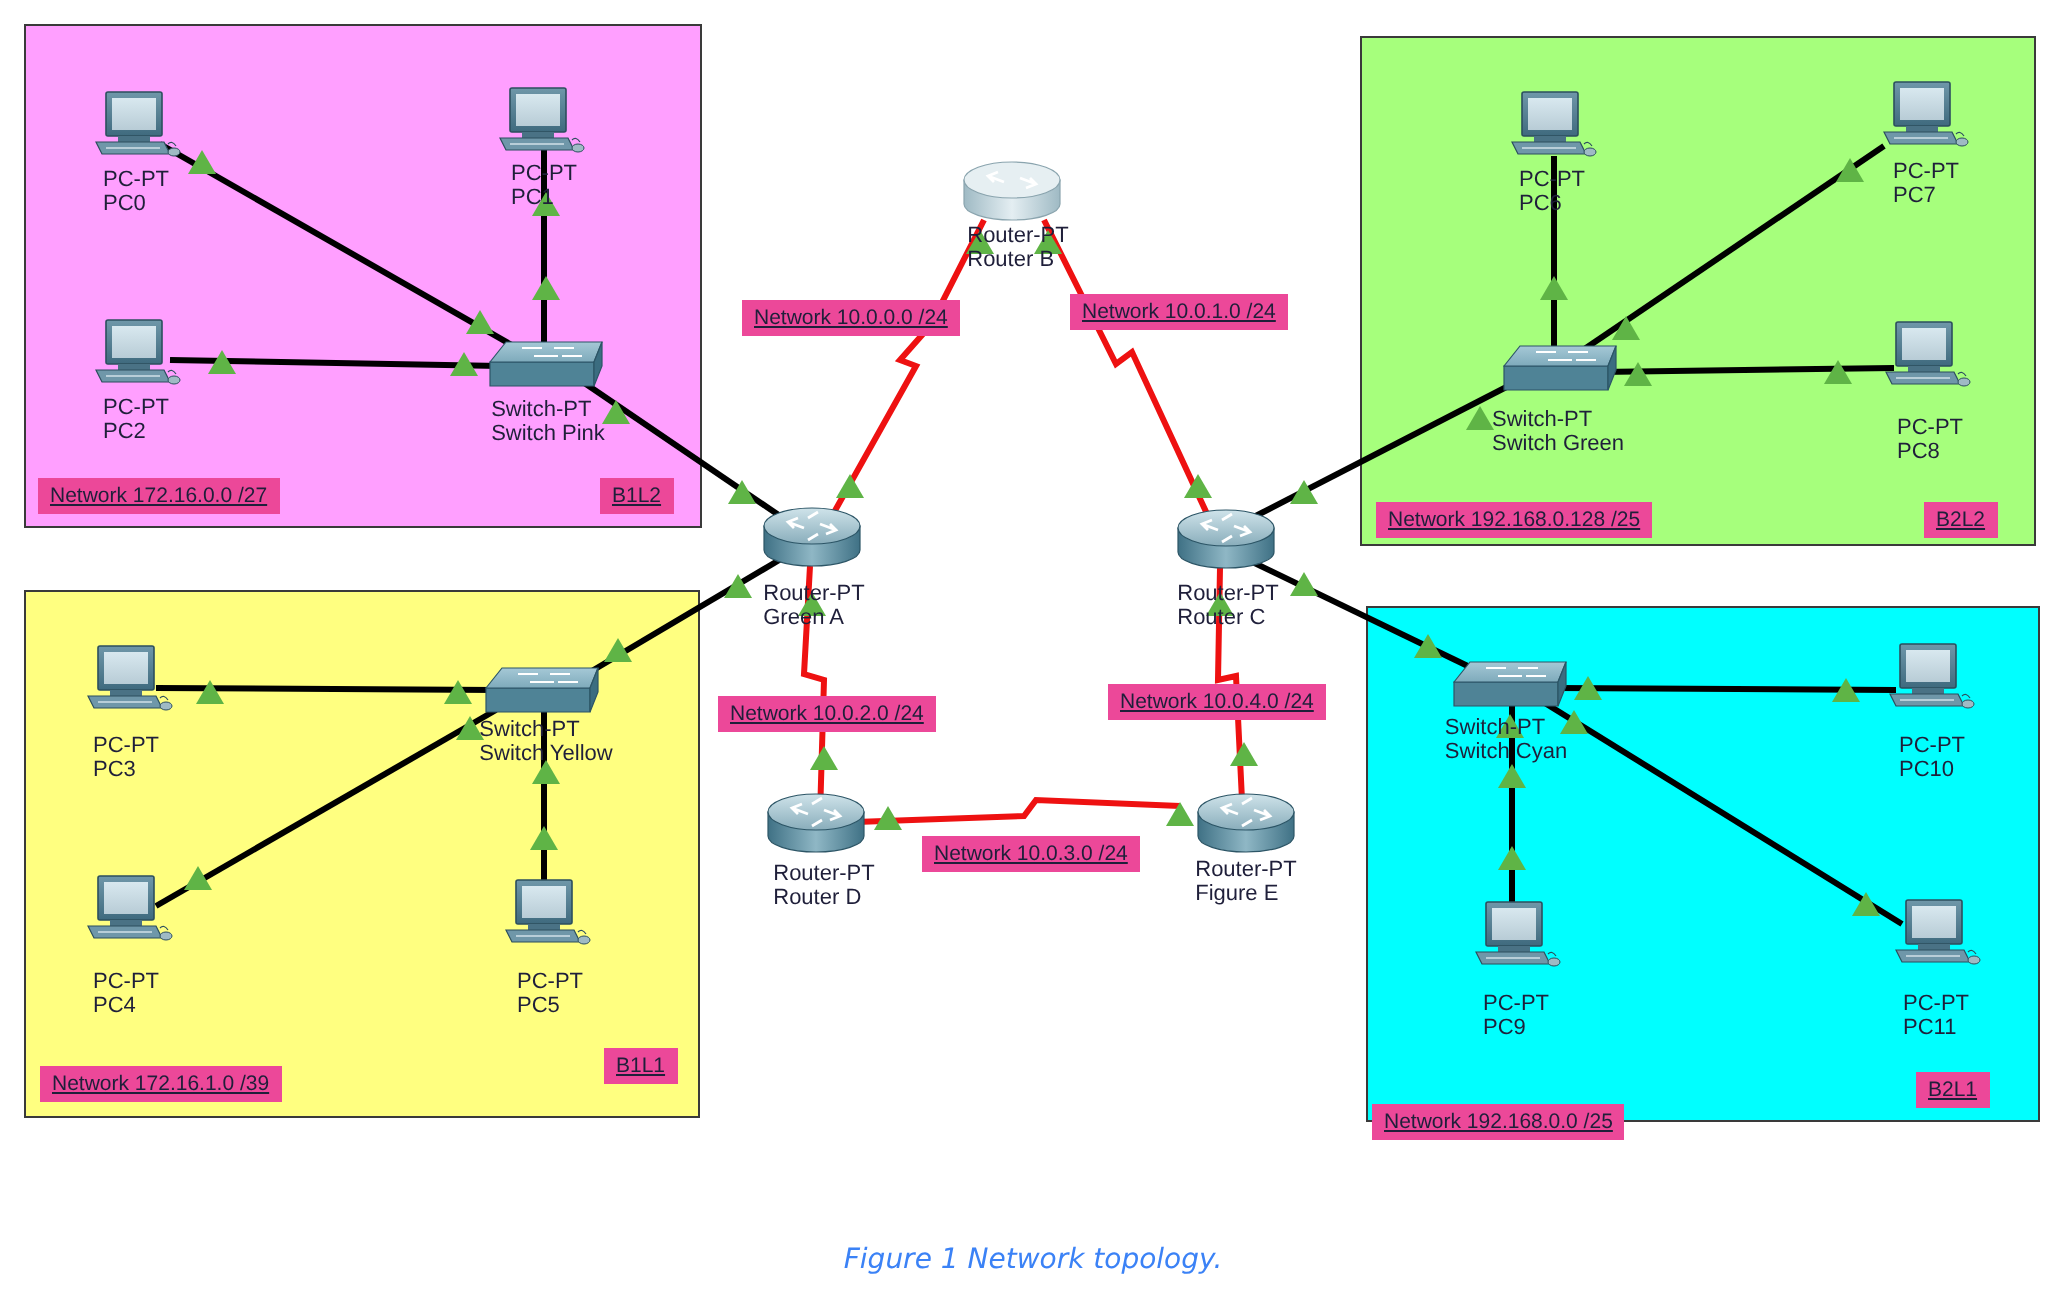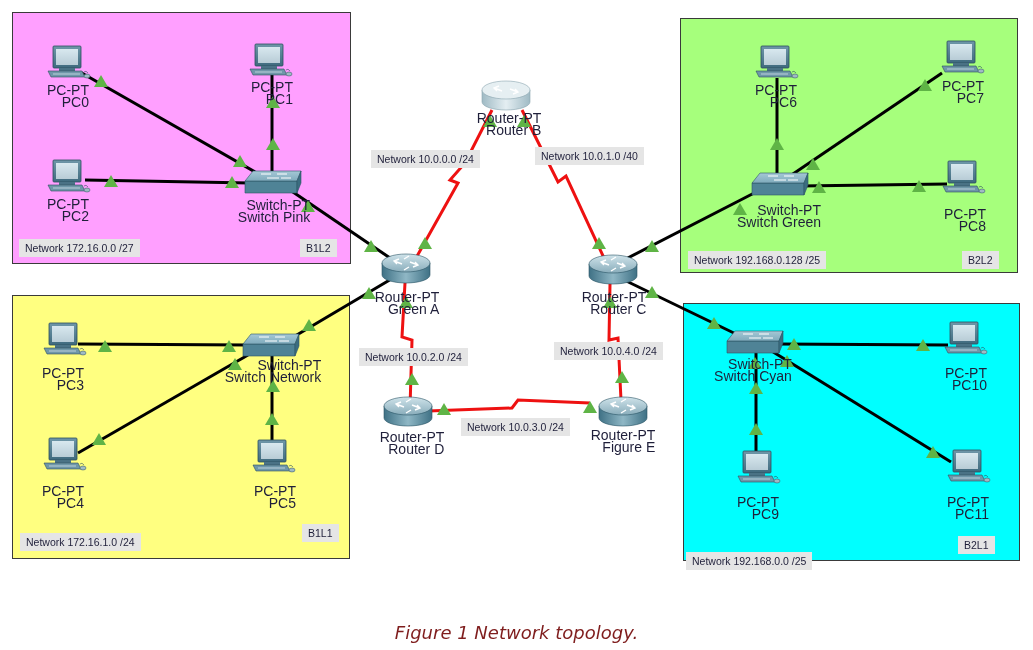--- a/index.html
+++ b/index.html
@@ -3,23 +3,23 @@
 <meta charset="utf-8">
 <style>
   html, body { margin: 0; padding: 0; background: #ffffff; }
   body { width: 1033px; height: 650px; position: relative; overflow: hidden; font-family: "Liberation Sans", sans-serif; }
   .area { position: absolute; border: 1px solid #3a3a3a; box-sizing: border-box; }
   #area-b1l2 { left: 12px; top: 12px; width: 339px; height: 252px; background: #ff9fff; }
   #area-b1l1 { left: 12px; top: 295px; width: 338px; height: 264px; background: #ffff80; }
   #area-b2l2 { left: 680px; top: 18px; width: 338px; height: 255px; background: #a6ff7c; }
   #area-b2l1 { left: 683px; top: 303px; width: 337px; height: 258px; background: #00ffff; }
   svg#topo { position: absolute; left: 0; top: 0; }
-  .lbl { position: absolute; font-size: 14px; color: #1f1f3a; text-align: right; line-height: 12px; white-space: nowrap; transform: translateX(-50%); }
-  .note { position: absolute; font-size: 10.5px; color: #1f1f3a; background: #e5e5e5; padding: 3px 6px; white-space: nowrap; line-height: 12px; }
-  .caption { position: absolute; left: 0; width: 1033px; top: 622px; text-align: center; font-family: "DejaVu Sans", sans-serif; font-style: italic; font-size: 18px; color: #7f1d1d; }
+  .lbl { position: absolute; font-size: 11px; color: #1f1f3a; text-align: left; line-height: 12px; white-space: nowrap; transform: translateX(-50%); }
+  .note { position: absolute; font-size: 10.5px; color: #1f1f3a; background: #ec4899; padding: 3px 6px; white-space: nowrap; line-height: 12px; text-decoration: underline; }
+  .caption { position: absolute; left: 0; width: 1033px; top: 622px; text-align: center; font-family: "DejaVu Sans", sans-serif; font-style: italic; font-size: 14px; color: #3b82f6; }
 </style>
 </head>
 <body>
 
 <div class="area" id="area-b1l2" style="background: rgb(255, 159, 255);"></div>
 <div class="area" id="area-b1l1" style="background: rgb(255, 255, 128);"></div>
 <div class="area" id="area-b2l2" style="background: rgb(166, 255, 124);"></div>
 <div class="area" id="area-b2l1" style="background: rgb(0, 255, 255);"></div>
 
 <svg id="topo" width="1033" height="650" viewBox="0 0 1033 650">
@@ -226,21 +226,21 @@
     <div>PC-PT</div>
     <div>PC11</div>
   </div>
 
 <div class="lbl" style="left:274px;top:199px">
     <div>Switch-PT</div>
     <div>Switch Pink</div>
   </div>
 <div class="lbl" style="left:273px;top:359px">
     <div>Switch-PT</div>
-    <div>Switch Network</div>
+    <div>Switch Yellow</div>
   </div>
 <div class="lbl" style="left:779px;top:204px">
     <div>Switch-PT</div>
     <div>Switch Green</div>
   </div>
 <div class="lbl" style="left:753px;top:358px">
     <div>Switch-PT</div>
     <div>Switch Cyan</div>
   </div>
 
@@ -260,26 +260,26 @@
     <div>Router-PT</div>
     <div>Router D</div>
   </div>
 <div class="lbl" style="left:623px;top:429px">
     <div>Router-PT</div>
     <div>Figure E</div>
   </div>
 
 <div class="note" style="left:19px;top:239px">Network 172.16.0.0 /27</div>
 <div class="note" style="left:300px;top:239px">B1L2</div>
-<div class="note" style="left:20px;top:533px">Network 172.16.1.0 /24</div>
+<div class="note" style="left:20px;top:533px">Network 172.16.1.0 /39</div>
 <div class="note" style="left:302px;top:524px">B1L1</div>
 <div class="note" style="left:688px;top:251px">Network 192.168.0.128 /25</div>
 <div class="note" style="left:962px;top:251px">B2L2</div>
 <div class="note" style="left:686px;top:552px">Network 192.168.0.0 /25</div>
 <div class="note" style="left:958px;top:536px">B2L1</div>
 
 <div class="note" style="left:371px;top:150px">Network 10.0.0.0 /24</div>
-<div class="note" style="left:535px;top:147px">Network 10.0.1.0 /40</div>
+<div class="note" style="left:535px;top:147px">Network 10.0.1.0 /24</div>
 <div class="note" style="left:359px;top:348px">Network 10.0.2.0 /24</div>
 <div class="note" style="left:554px;top:342px">Network 10.0.4.0 /24</div>
 <div class="note" style="left:461px;top:418px">Network 10.0.3.0 /24</div>
 
 <div class="caption">Figure 1 Network topology.</div>
 
 </body></html>

